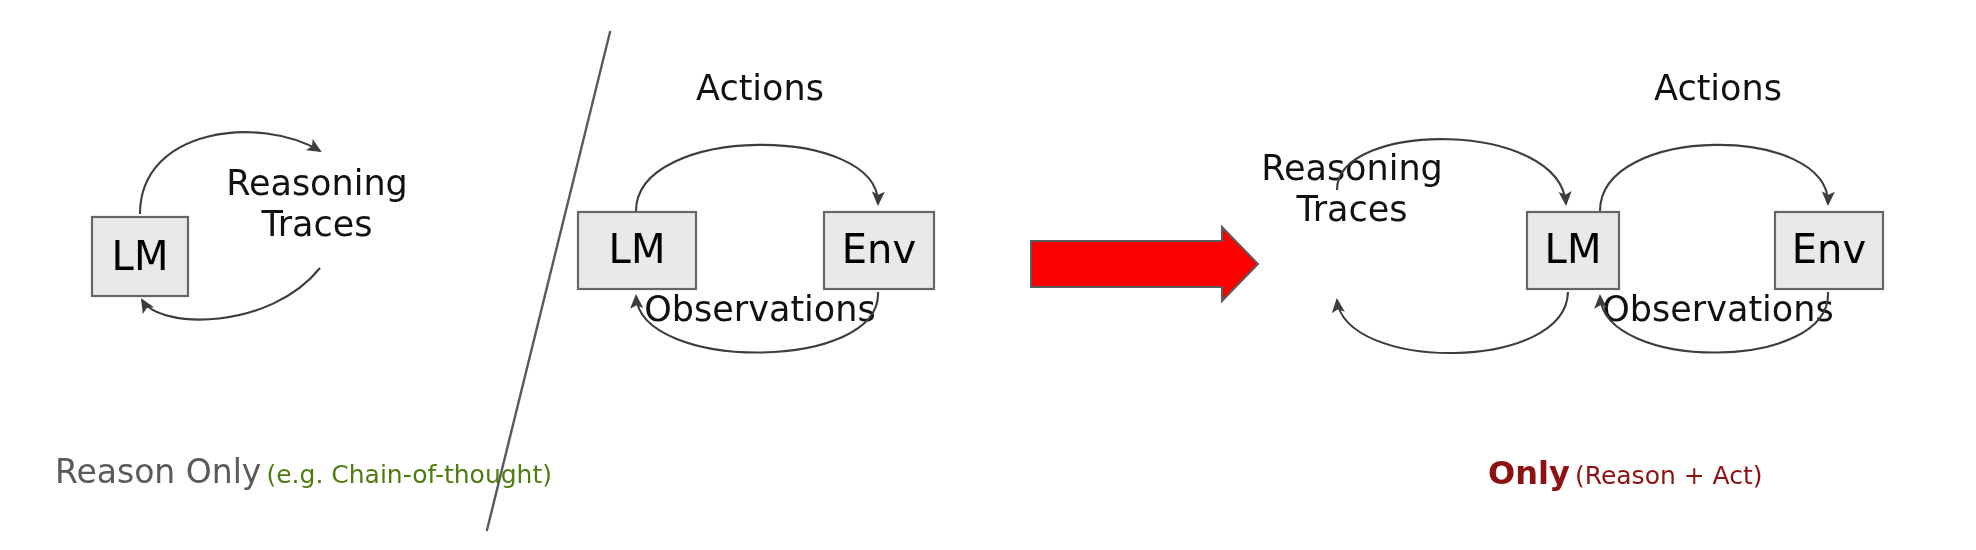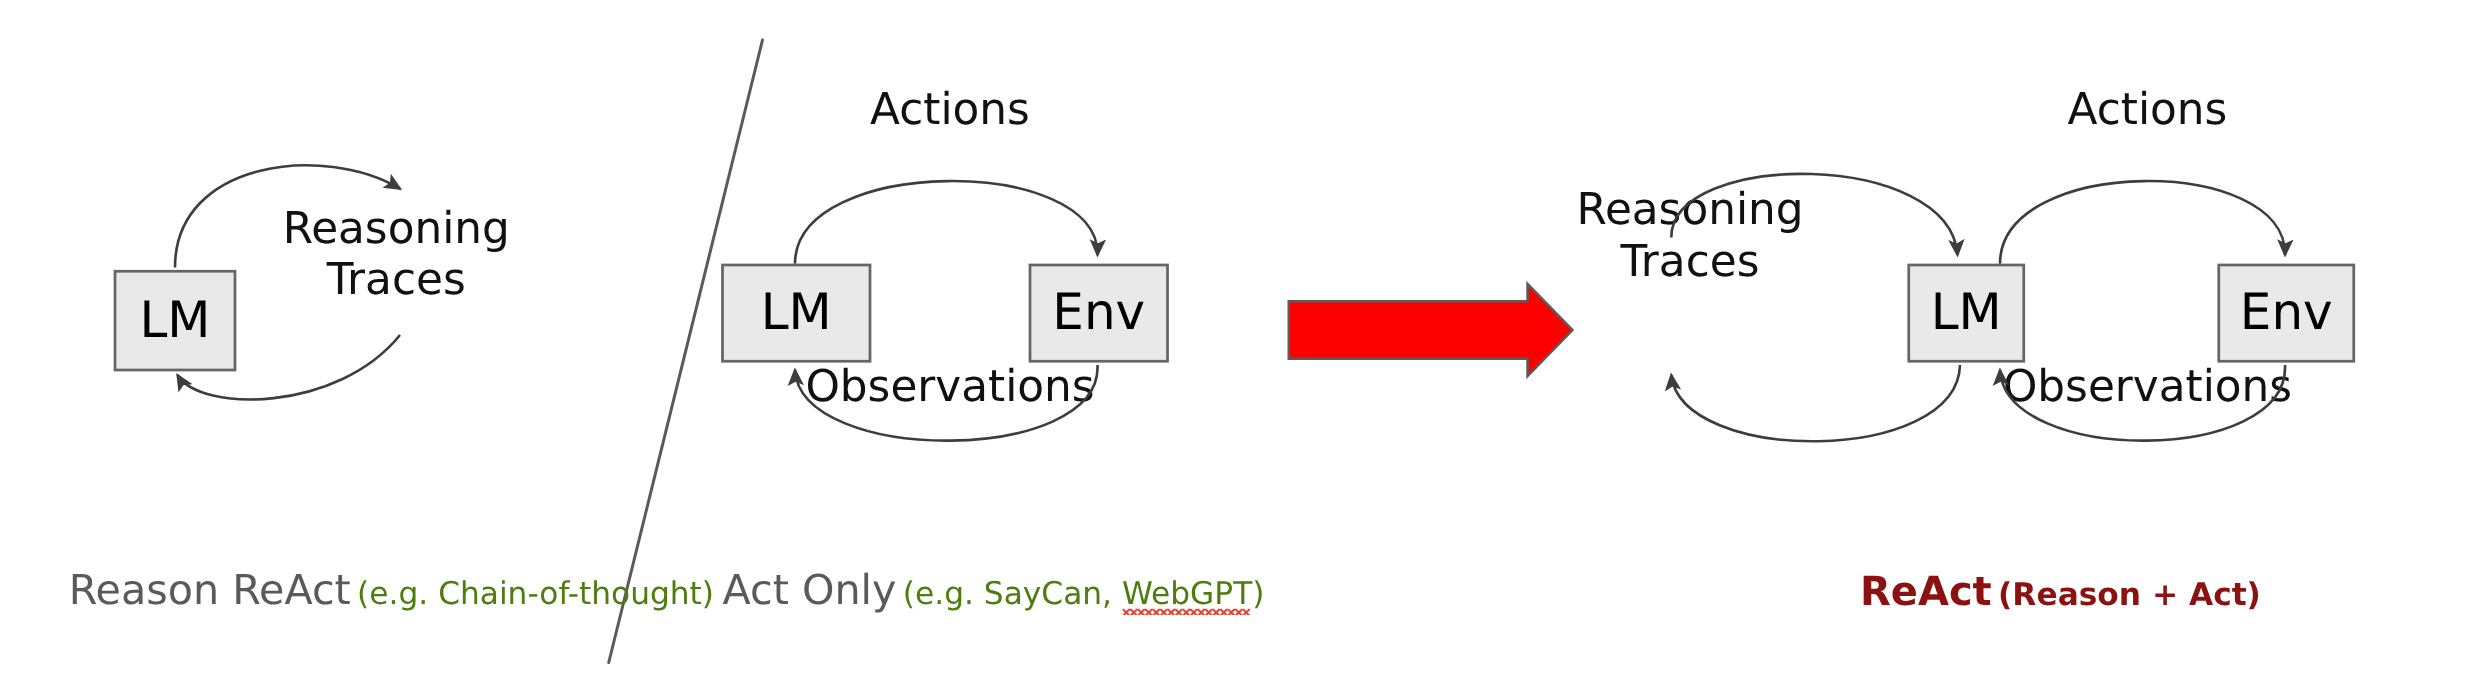--- a/index.html
+++ b/index.html
@@ -74,21 +74,21 @@
     font-size: 25px;
     color: #4d7c0f;
   }
   .caption.react .cap-main {
     font-size: 32px;
     font-weight: bold;
     color: #8c1111;
   }
   .caption.react .cap-sub {
     font-size: 25px;
-    font-weight: bold;
+    font-weight: normal;
     color: #8c1111;
   }
   .spell-err {
     position: relative;
     display: inline-block;
   }
   .spell-err::after {
     content: "";
     position: absolute;
     left: 0;
@@ -158,27 +158,23 @@
 
       <rect class="node-box" x="1527" y="212" width="92" height="77"></rect>
       <text class="node-label" x="1573" y="252">LM</text>
 
       <rect class="node-box" x="1775" y="212" width="108" height="77"></rect>
       <text class="node-label" x="1829" y="252">Env</text>
     </g>
   </svg>
 
   <div class="caption" style="left:55px; top:452px;">
-    <span class="cap-main">Reason ReAct</span>
+    <span class="cap-main">Reason Only</span>
     <span class="cap-sub">(e.g. Chain-of-thought)</span>
   </div>
 
-  <div class="caption" style="left:578px; top:452px;">
-    <span class="cap-main">Act Only</span>
-    <span class="cap-sub">(e.g. SayCan, </span><span class="cap-sub spell-err">WebGPT</span><span class="cap-sub">)</span>
-  </div>
 
   <div class="caption react" style="left:1488px; top:454px;">
-    <span class="cap-main">ReAct</span>
+    <span class="cap-main">Only</span>
     <span class="cap-sub">(Reason + Act)</span>
   </div>
 
 </div>
 
 </body></html>

